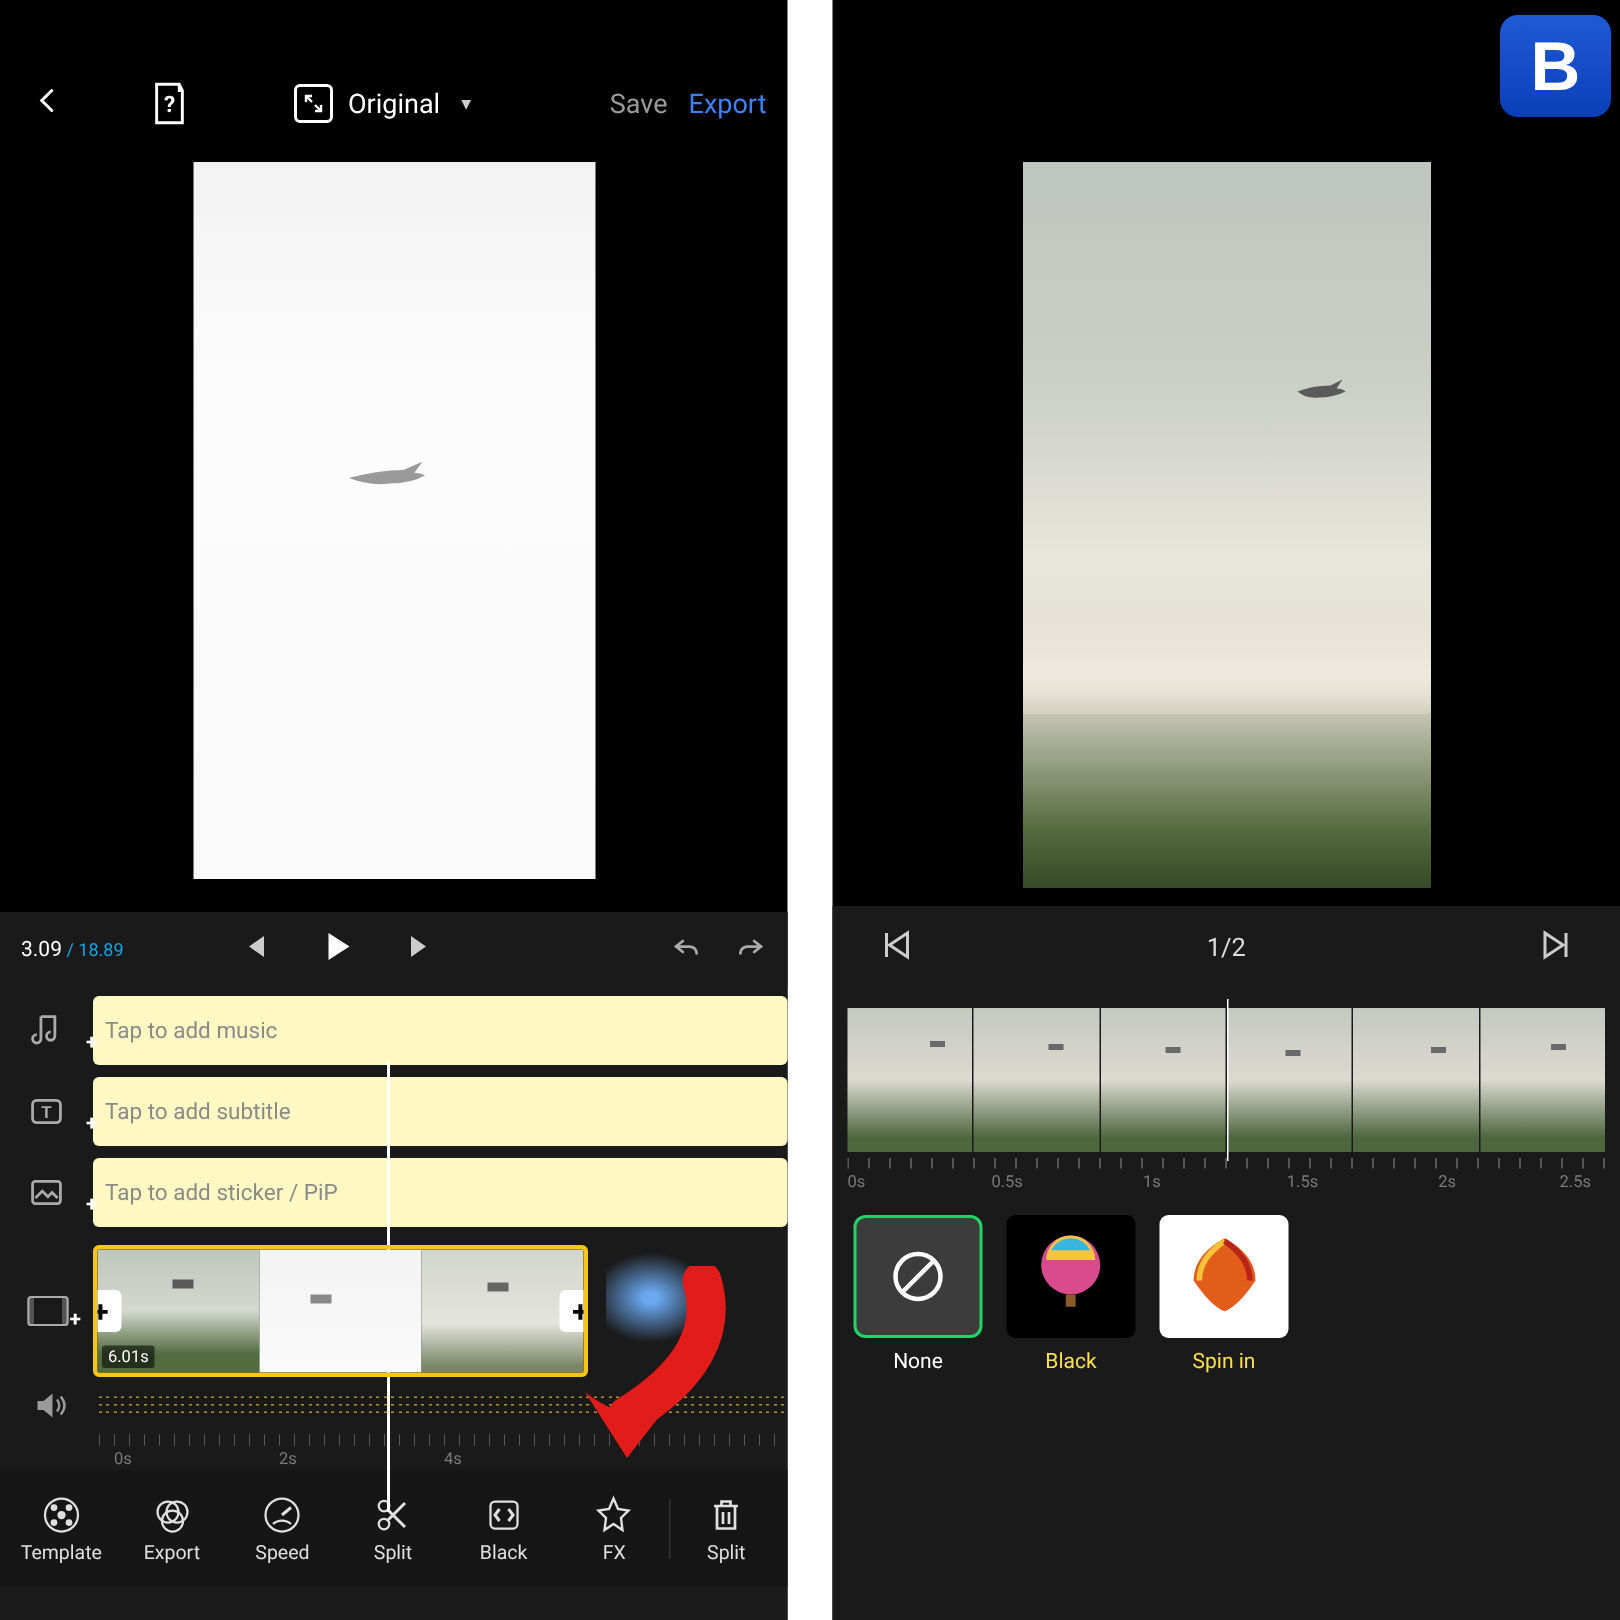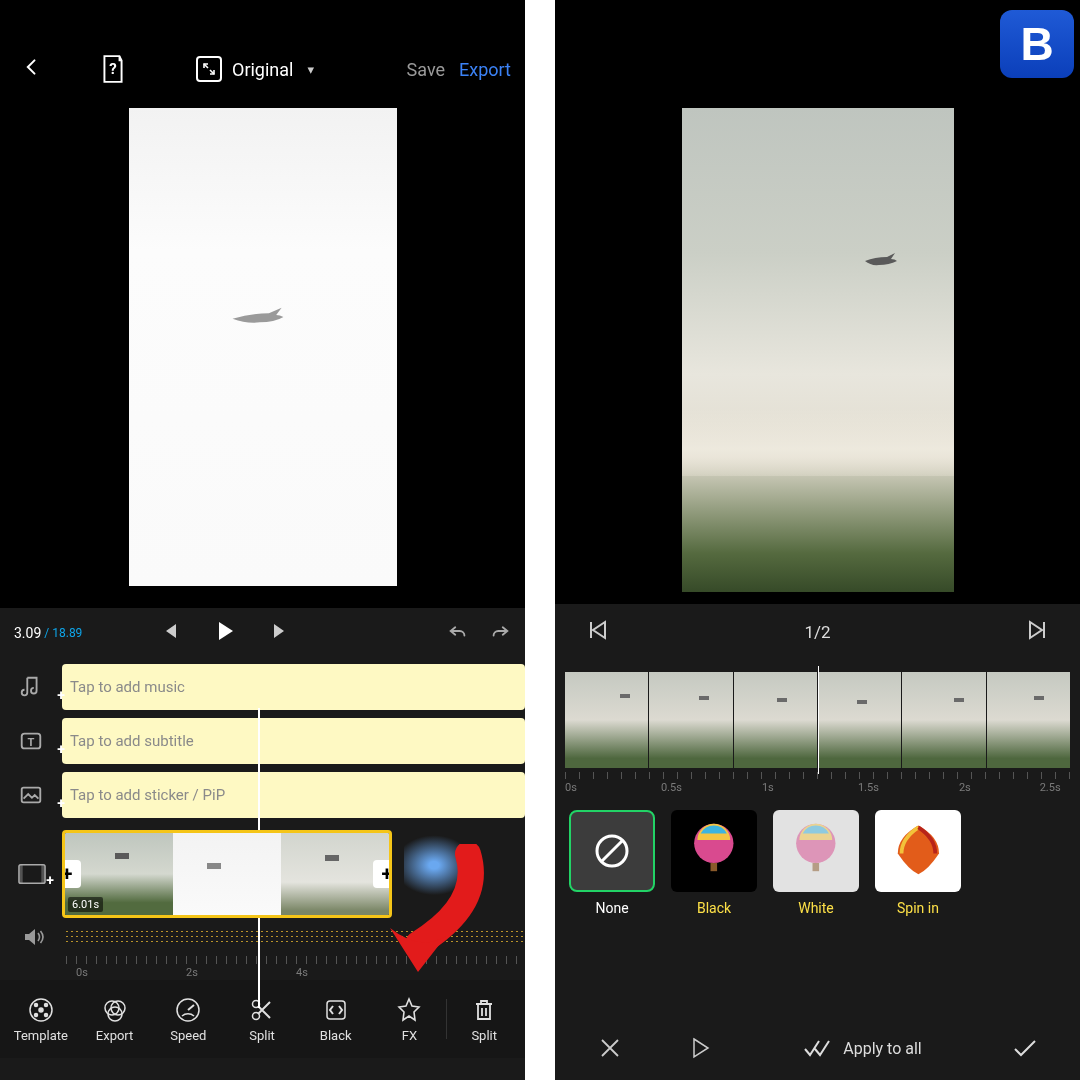--- a/index.html
+++ b/index.html
@@ -530,63 +530,29 @@
           <svg class="balloon" viewBox="0 0 60 70">
               <ellipse cx="30" cy="26" rx="24" ry="24" fill="#d94a8f"></ellipse>
               <path d="M10 22 a20 20 0 0 1 40 0" fill="#f4c542"></path>
               <path d="M14 14 a18 18 0 0 1 32 0" fill="#3cb4e0"></path>
               <rect x="26" y="50" width="8" height="10" fill="#8a5a2a"></rect>
             </svg>
         </div>
         <div class="trans-label">Black</div>
       </div>
       <div class="trans-item">
-        <div class="trans-thumb white">
-          <svg class="balloon" viewBox="0 0 60 70" style="opacity:0.5">
-              <ellipse cx="30" cy="26" rx="24" ry="24" fill="#d94a8f"></ellipse>
-              <path d="M10 22 a20 20 0 0 1 40 0" fill="#f4c542"></path>
-              <path d="M14 14 a18 18 0 0 1 32 0" fill="#3cb4e0"></path>
-              <rect x="26" y="50" width="8" height="10" fill="#8a5a2a"></rect>
-            </svg>
-        </div>
-        <div class="trans-label">White</div>
-      </div>
-      <div class="trans-item">
         <div class="trans-thumb spin">
           <svg class="leaf" viewBox="0 0 70 70">
               <path d="M35 8 q22 12 22 30 q-12 18 -22 22 q-10 -4 -22 -22 q0 -18 22 -30 z" fill="#e25c1a"></path>
               <path d="M35 10 q-18 12 -18 28" fill="none" stroke="#f3c23a" stroke-width="4"></path>
               <path d="M35 10 q18 12 18 28" fill="none" stroke="#b8241a" stroke-width="4"></path>
             </svg>
         </div>
         <div class="trans-label">Spin in</div>
       </div>
     </div>
 
-    <div class="bottom-row">
-      <div class="b-btn">
-        <svg viewBox="0 0 26 26">
-            <path d="M5 5 L21 21 M21 5 L5 21" stroke-width="1.8"></path>
-          </svg>
-      </div>
-      <div class="b-btn">
-        <svg viewBox="0 0 26 26">
-            <path d="M7 4 L21 13 L7 22 z"></path>
-          </svg>
-      </div>
-      <div class="apply-all">
-        <svg viewBox="0 0 28 20">
-            <path d="M2 11 l5 6 l9 -14 M12 11 l5 6 l9 -14"></path>
-          </svg>
-        <span>Apply to all</span>
-      </div>
-      <div class="b-confirm">
-        <svg viewBox="0 0 28 20">
-            <path d="M4 11 l6 6 l14 -14"></path>
-          </svg>
-      </div>
-    </div>
   </div>
 </div>
 
 <div class="wm">
   <span>B</span>
 </div>
 
 </body></html>

